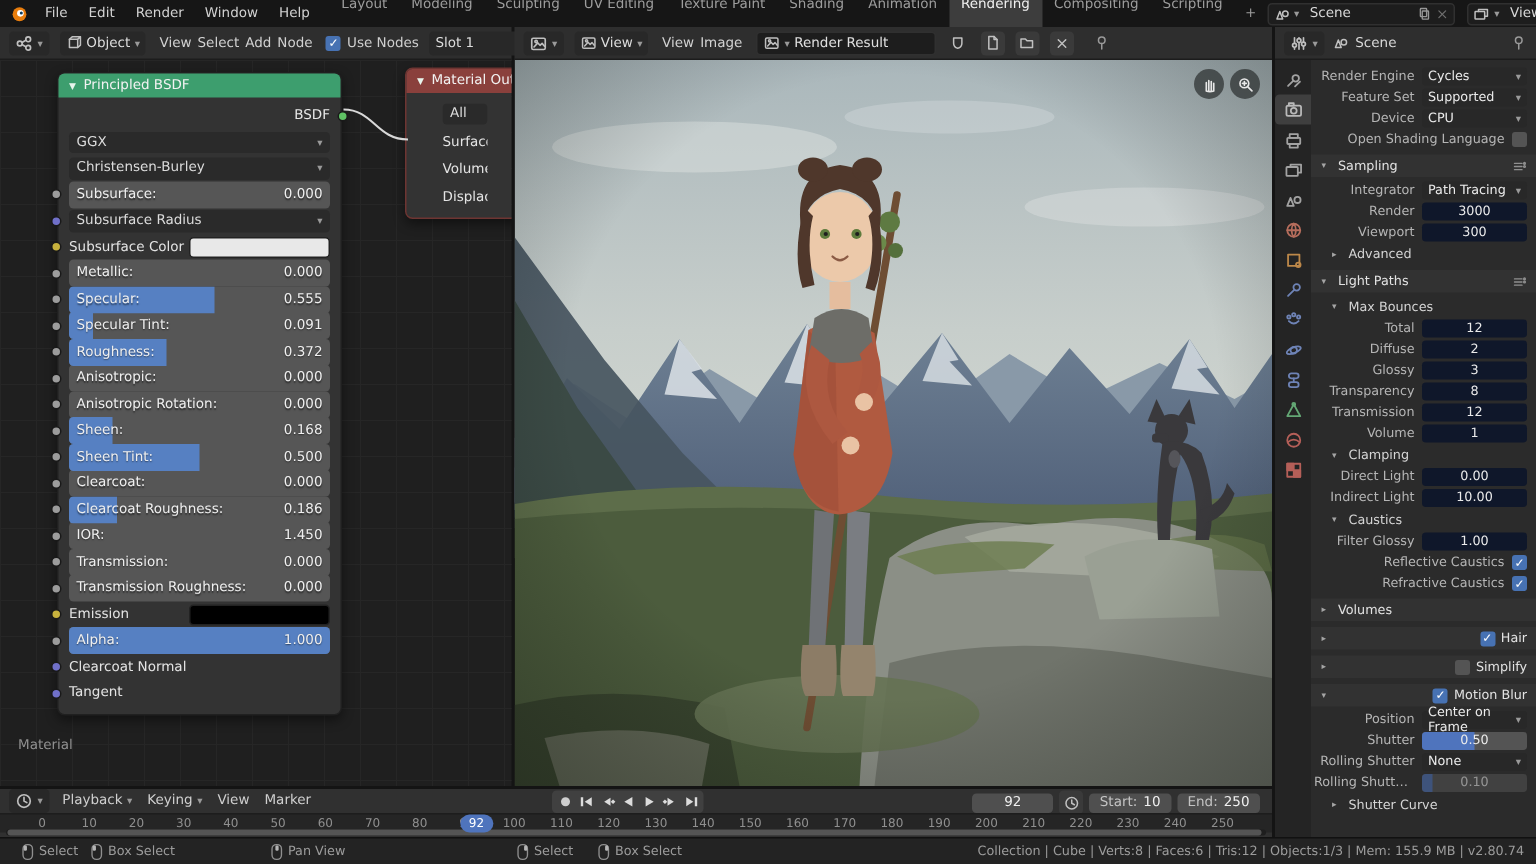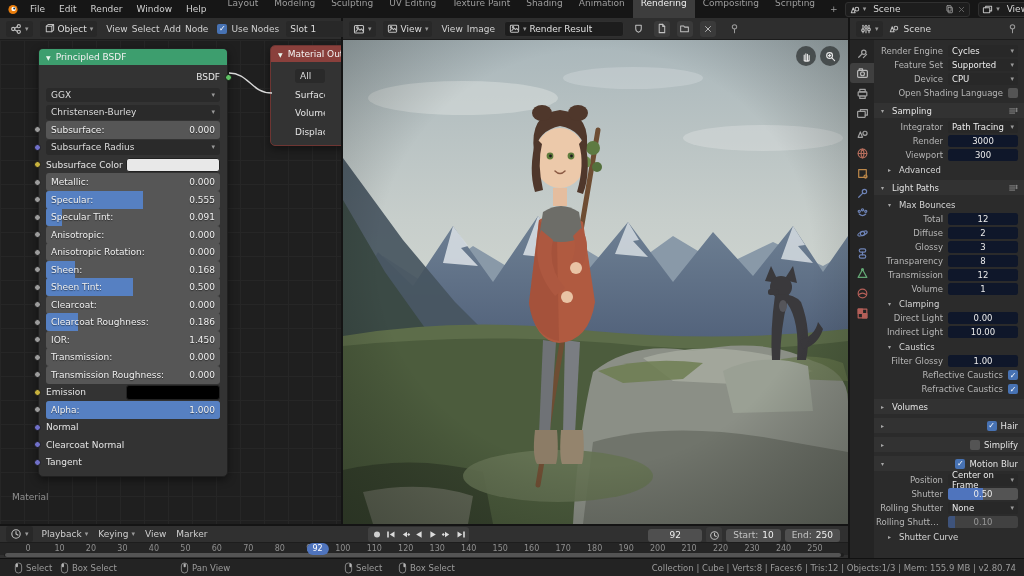--- a/index.html
+++ b/index.html
@@ -291,20 +291,28 @@
                     <span class="sock s-gray"></span>
                     <div class="slider">
                       <span class="fill" style="width: 9.1%;"></span>
                       <span>Specular Tint:</span>
                       <span>0.091</span>
                     </div>
                   </div>
                   <div class="nrow">
                     <span class="sock s-gray"></span>
                     <div class="slider">
+                      <span class="fill" style="width: 37.2%;"></span>
+                      <span>Roughness:</span>
+                      <span>0.372</span>
+                    </div>
+                  </div>
+                  <div class="nrow">
+                    <span class="sock s-gray"></span>
+                    <div class="slider">
                       <span class="fill" style="width: 0%;"></span>
                       <span>Anisotropic:</span>
                       <span>0.000</span>
                     </div>
                   </div>
                   <div class="nrow">
                     <span class="sock s-gray"></span>
                     <div class="slider">
                       <span class="fill" style="width: 0%;"></span>
                       <span>Anisotropic Rotation:</span>
@@ -372,24 +380,20 @@
                     <span class="nlabel">Emission</span>
                     <span class="swatch" style="background: rgb(0, 0, 0);"></span>
                   </div>
                   <div class="nrow">
                     <span class="sock s-gray"></span>
                     <div class="slider">
                       <span class="fill" style="width: 100%;"></span>
                       <span>Alpha:</span>
                       <span>1.000</span>
                     </div>
-                  </div>
-                  <div class="nrow">
-                    <span class="sock s-purple"></span>
-                    <span class="nlabel">Normal</span>
                   </div>
                   <div class="nrow">
                     <span class="sock s-purple"></span>
                     <span class="nlabel">Clearcoat Normal</span>
                   </div>
                   <div class="nrow">
                     <span class="sock s-purple"></span>
                     <span class="nlabel">Tangent</span>
                   </div>
                 </div>

